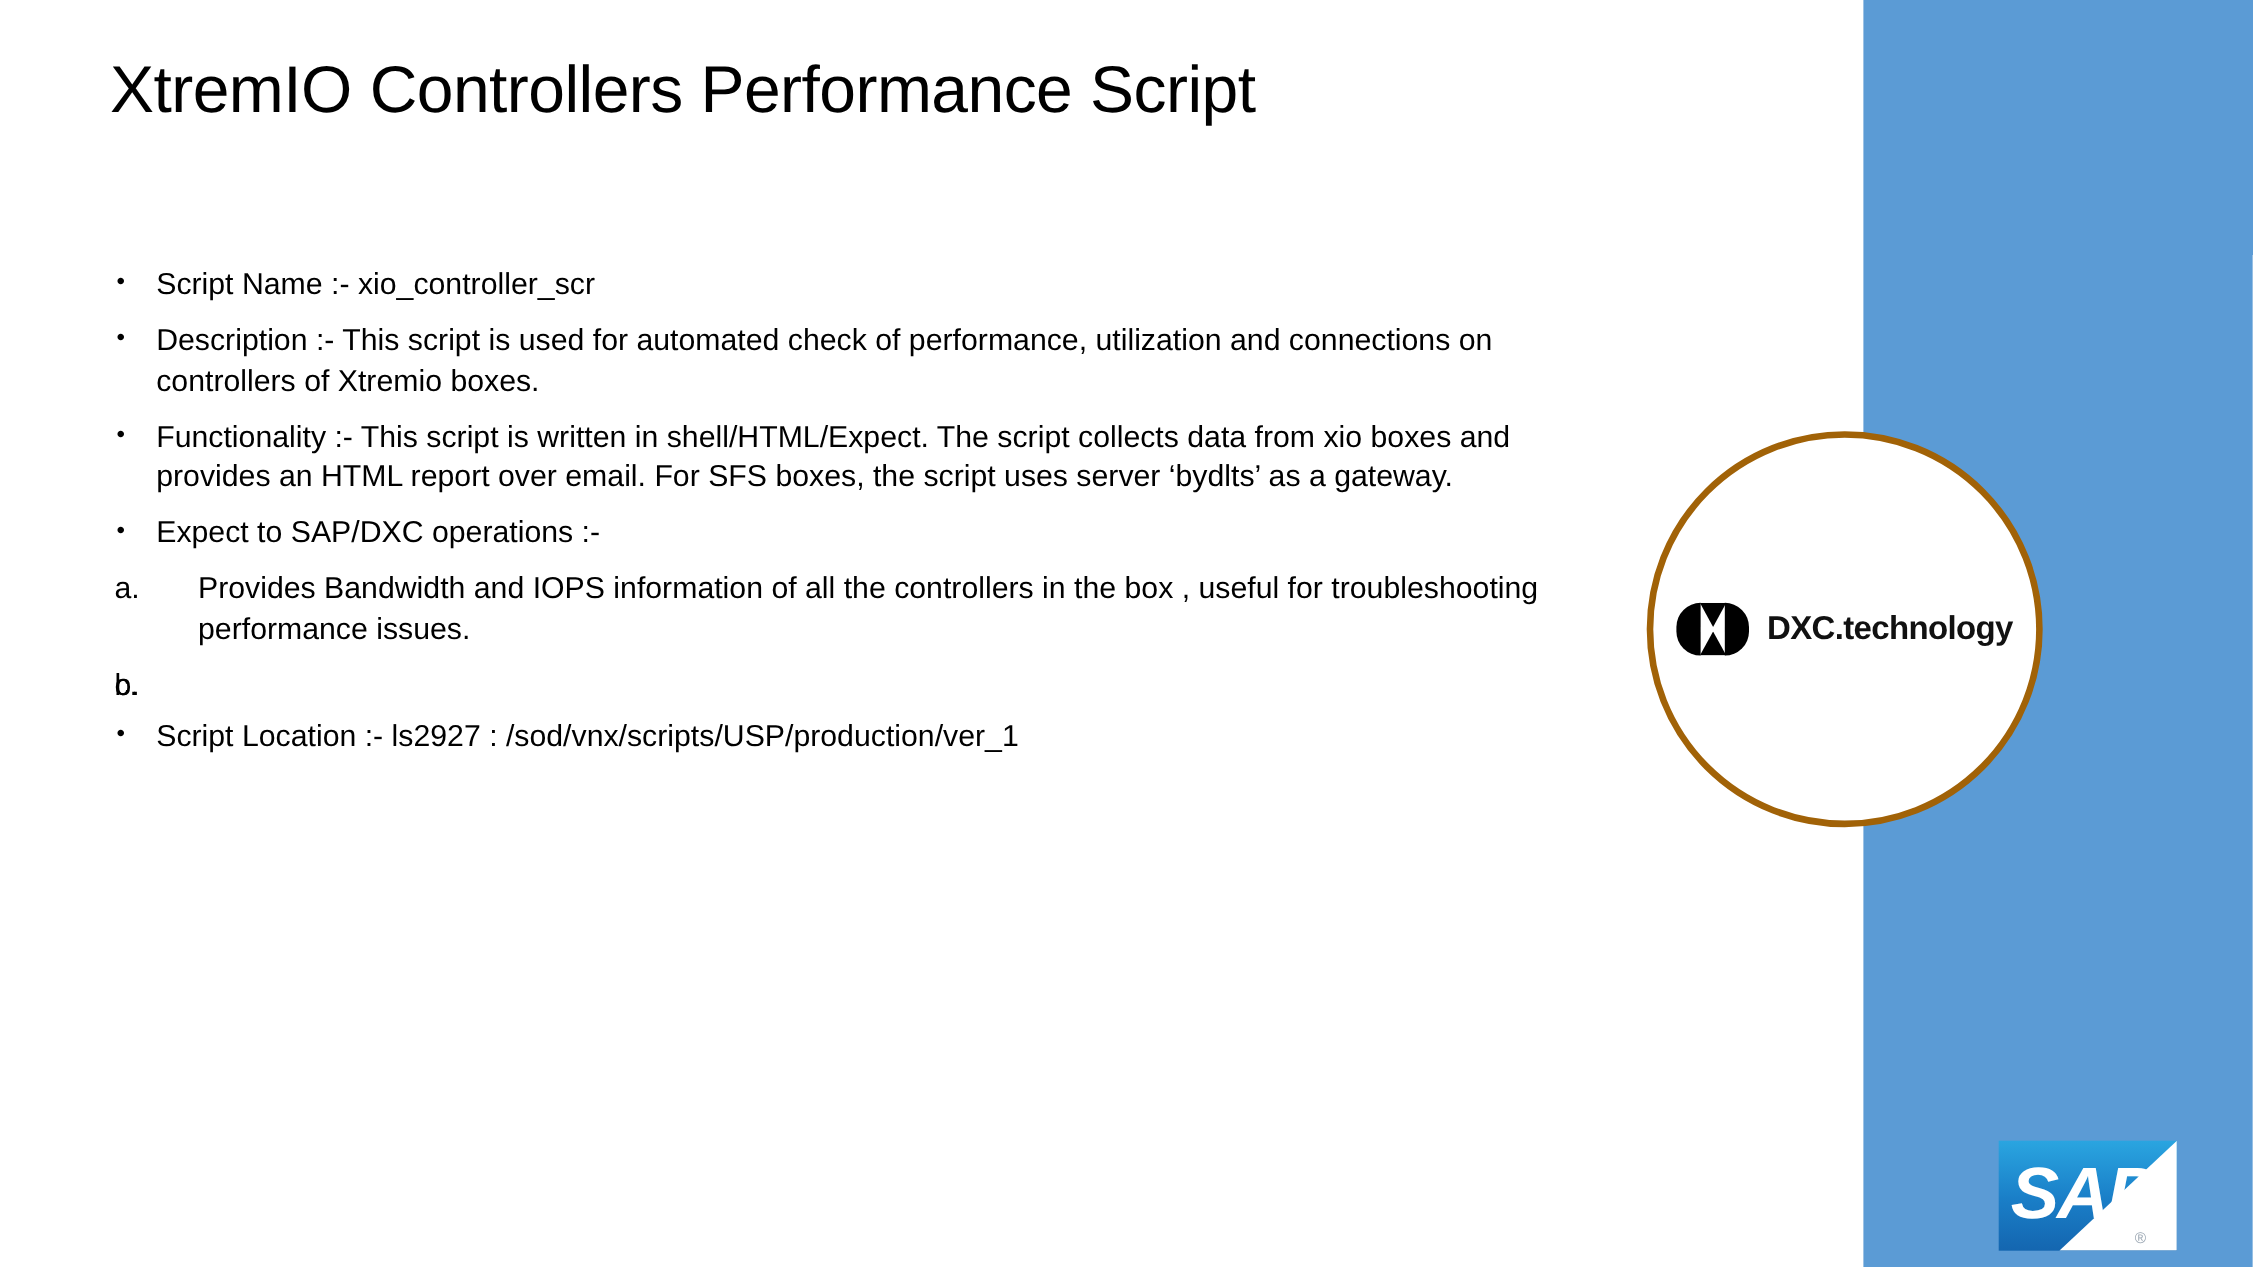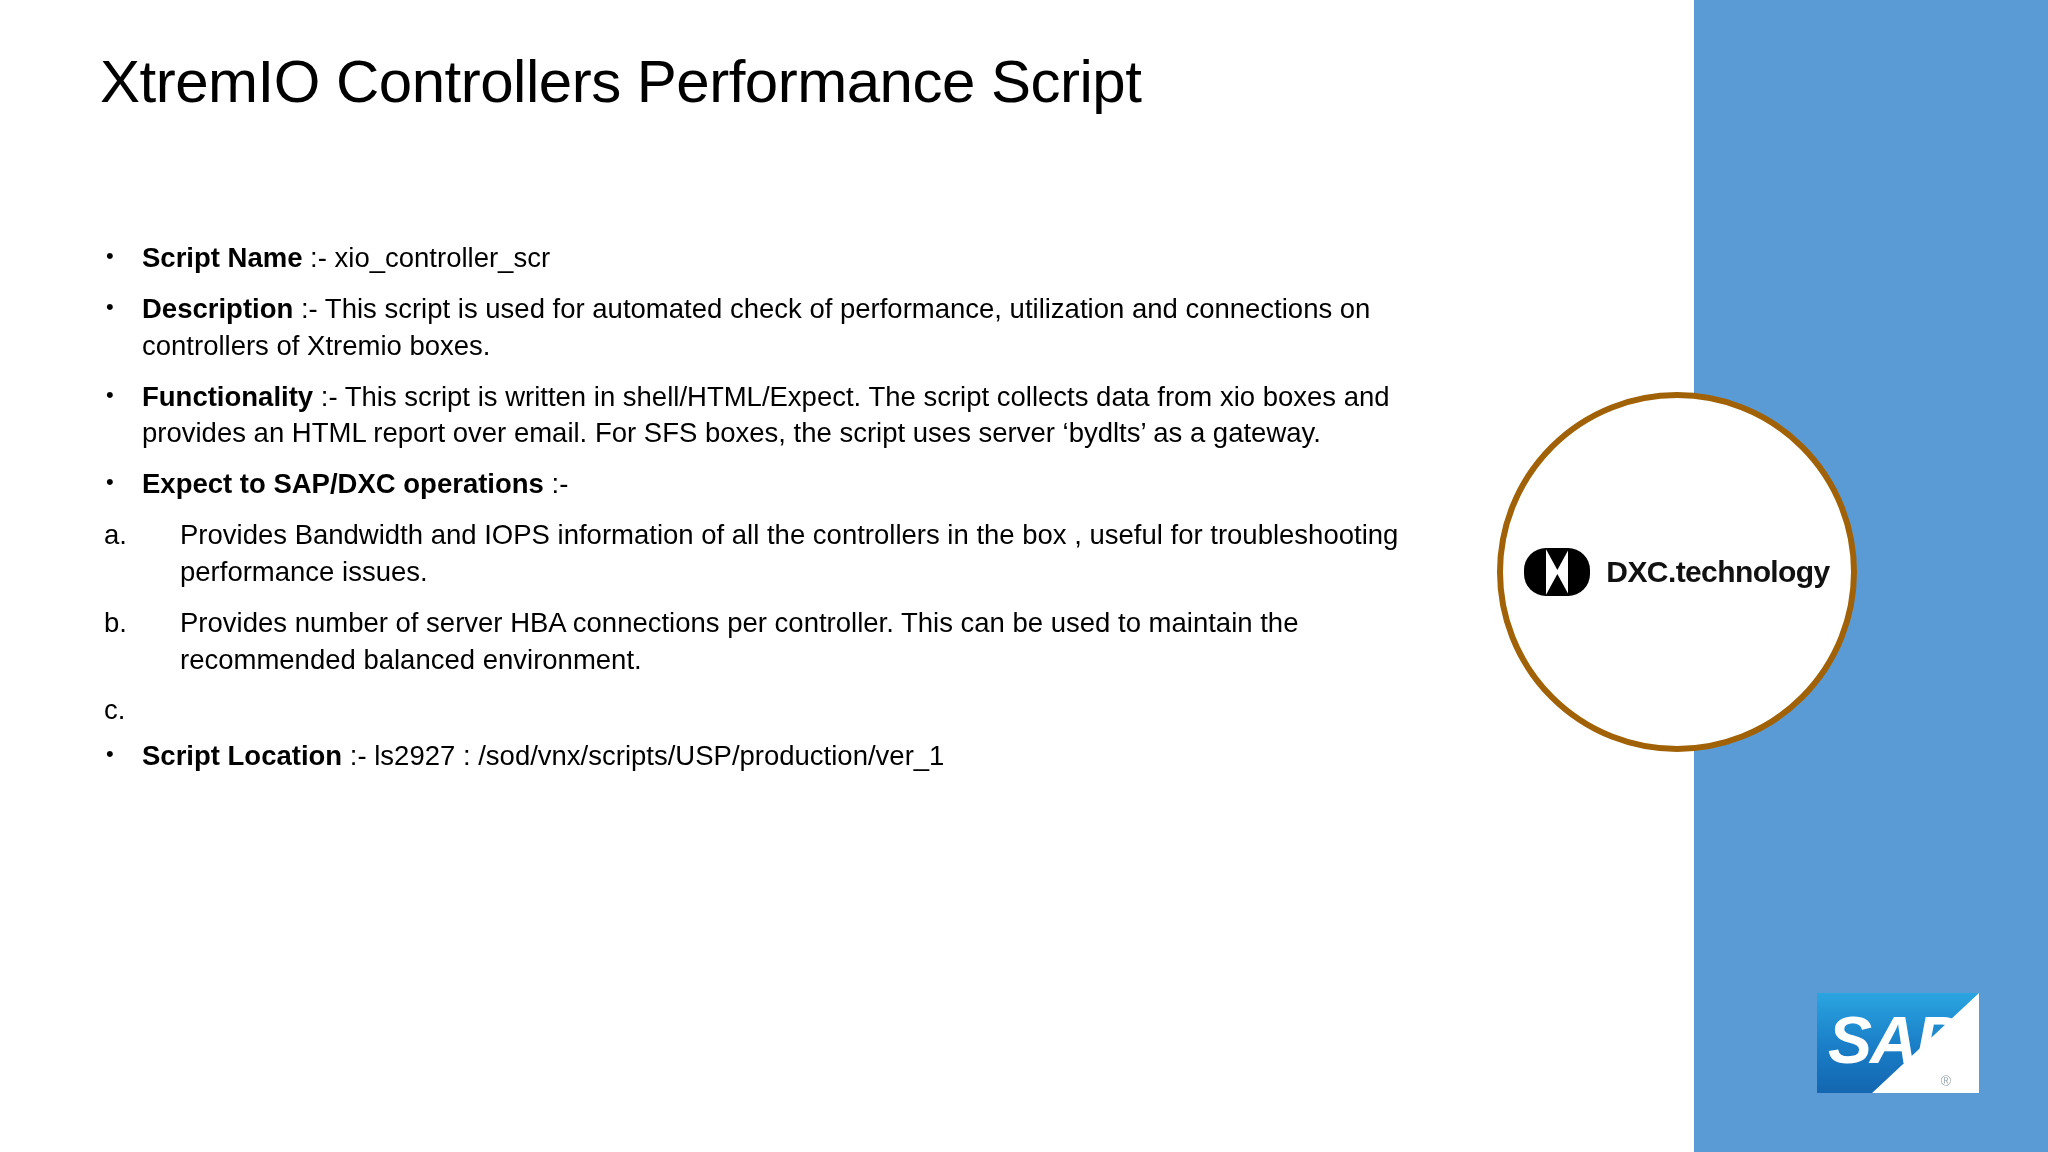--- a/index.html
+++ b/index.html
@@ -64,21 +64,21 @@
     font-size: 27.5px;
     line-height: 1.34;
     color: #000000;
   }
   .bullet-row .marker.dot {
     left: 10px;
     font-size: 22px;
     top: 1px;
   }
   .bullet-row b {
-    font-weight: 700;
+    font-weight: 400;
   }
 
   
   .alpha-row {
     position: relative;
     display: block;
     padding-left: 84px;
     margin-bottom: 14px;
     font-size: 27.5px;
     line-height: 1.34;
@@ -165,21 +165,21 @@
     font-weight: 700;
     letter-spacing: -0.6px;
     color: #111111;
     white-space: nowrap;
   }
 
   
   .sap-logo {
     position: absolute;
     left: 1817px;
-    top: 993px;
+    top: 1037px;
     width: 162px;
     height: 100px;
     background: linear-gradient(180deg, #2aa5e0 0%, #1a7fc8 52%, #1466b0 100%);
     overflow: hidden;
   }
   .sap-logo .notch {
     position: absolute;
     right: 0;
     top: 0;
     width: 100%;
@@ -235,21 +235,20 @@
     <b>Expect to SAP/DXC operations</b><span> :-</span>
   </div>
 
   <div class="alpha-row">
     <span class="marker">a.</span>
     <span>Provides Bandwidth and IOPS information of all the controllers in the box , useful for troubleshooting performance issues.</span>
   </div>
 
   <div class="alpha-row">
     <span class="marker">b.</span>
-    <span>Provides number of server HBA connections per controller. This can be used to maintain the recommended balanced environment.</span>
   </div>
 
   <div class="alpha-row">
     <span class="marker">c.</span>
   </div>
 
   <div class="spacer-row"></div>
 
   <div class="bullet-row">
     <span class="marker dot">•</span>

